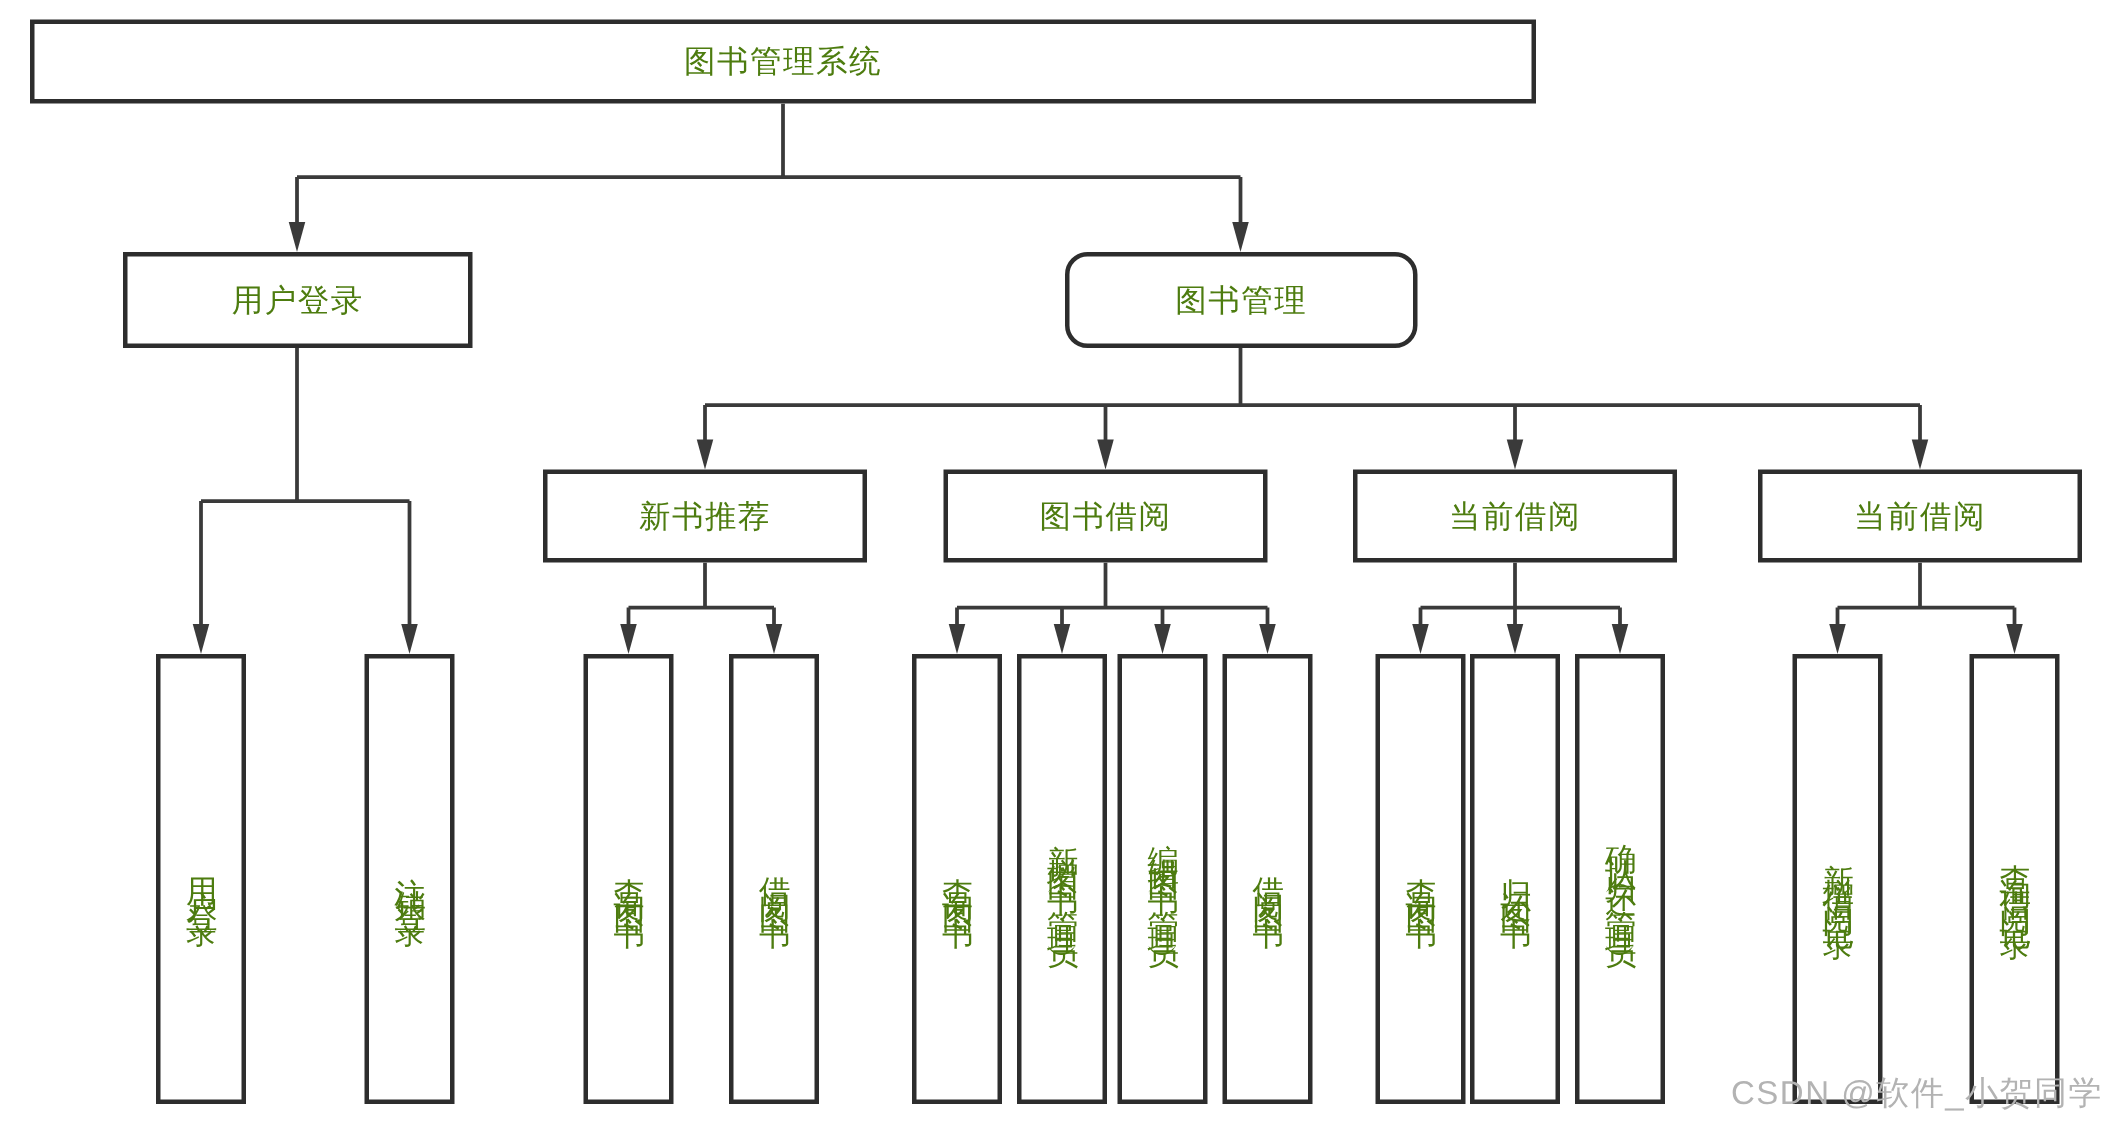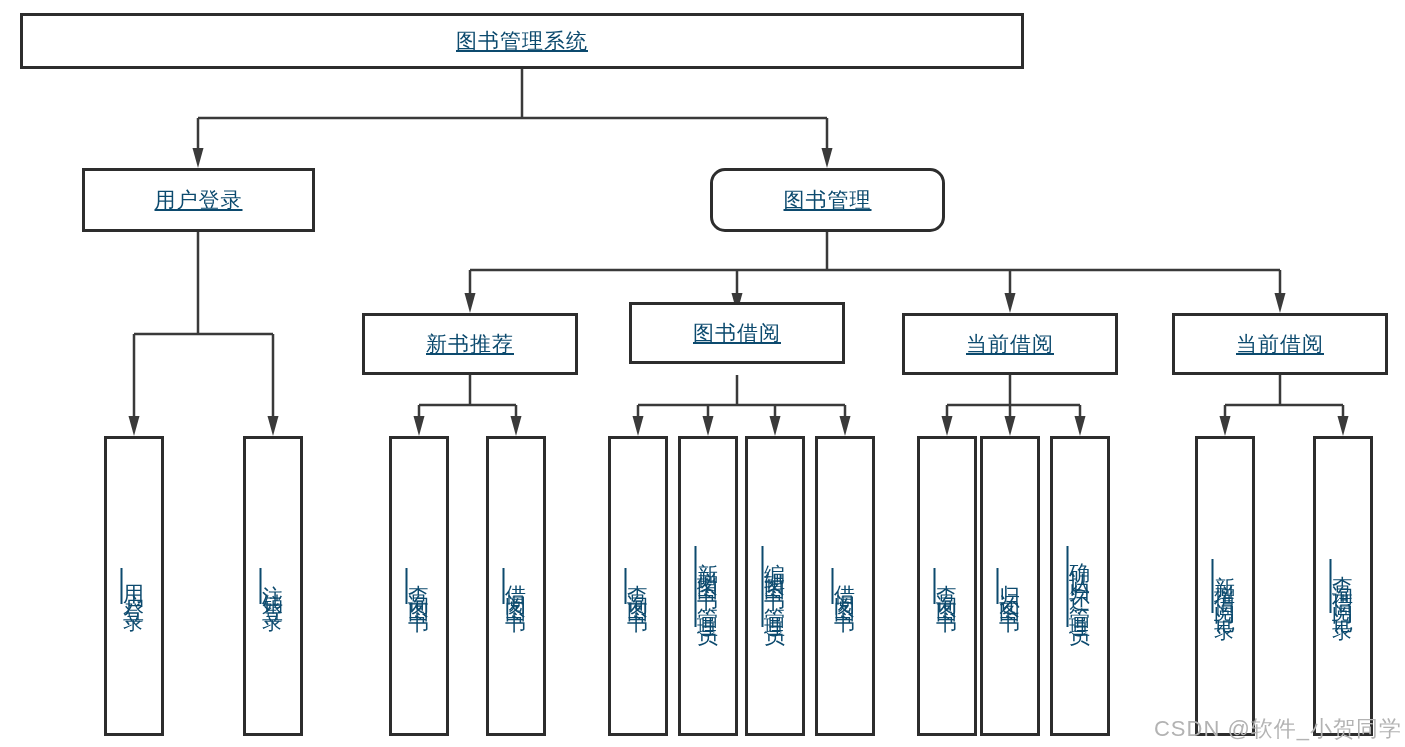--- a/index.html
+++ b/index.html
@@ -17,22 +17,21 @@
     pointer-events: none;
   }
   .box {
     position: absolute;
     box-sizing: border-box;
     border: 3px solid #2d2d2d;
     background: #ffffff;
     display: flex;
     align-items: center;
     justify-content: center;
-    color: #0c4a6e;
-    text-decoration: underline;
+    color: #4d7c0f;
   }
   .hbox {
     font-size: 21px;
     letter-spacing: 1px;
     white-space: nowrap;
   }
   .vbox { font-size: 21px; }
   .vbox .vtext {
     writing-mode: vertical-rl;
     text-orientation: mixed;
@@ -101,21 +100,21 @@
   <div class="box hbox" style="left:82px; top:168px; width:233px; height:64px;">
     <span>用户登录</span>
   </div>
   <div class="box hbox" style="left:710px; top:168px; width:235px; height:64px;border-radius:15px;">
     <span>图书管理</span>
   </div>
 
   <div class="box hbox" style="left:362px; top:313px; width:216px; height:62px;">
     <span>新书推荐</span>
   </div>
-  <div class="box hbox" style="left:629px; top:302px; width:216px; height:62px;">
+  <div class="box hbox" style="left:629px; top:313px; width:216px; height:62px;">
     <span>图书借阅</span>
   </div>
   <div class="box hbox" style="left:902px; top:313px; width:216px; height:62px;">
     <span>当前借阅</span>
   </div>
   <div class="box hbox" style="left:1172px; top:313px; width:216px; height:62px;">
     <span>当前借阅</span>
   </div>
 
   <div class="box vbox" style="left:104px; top:436px; width:60px; height:300px;">

